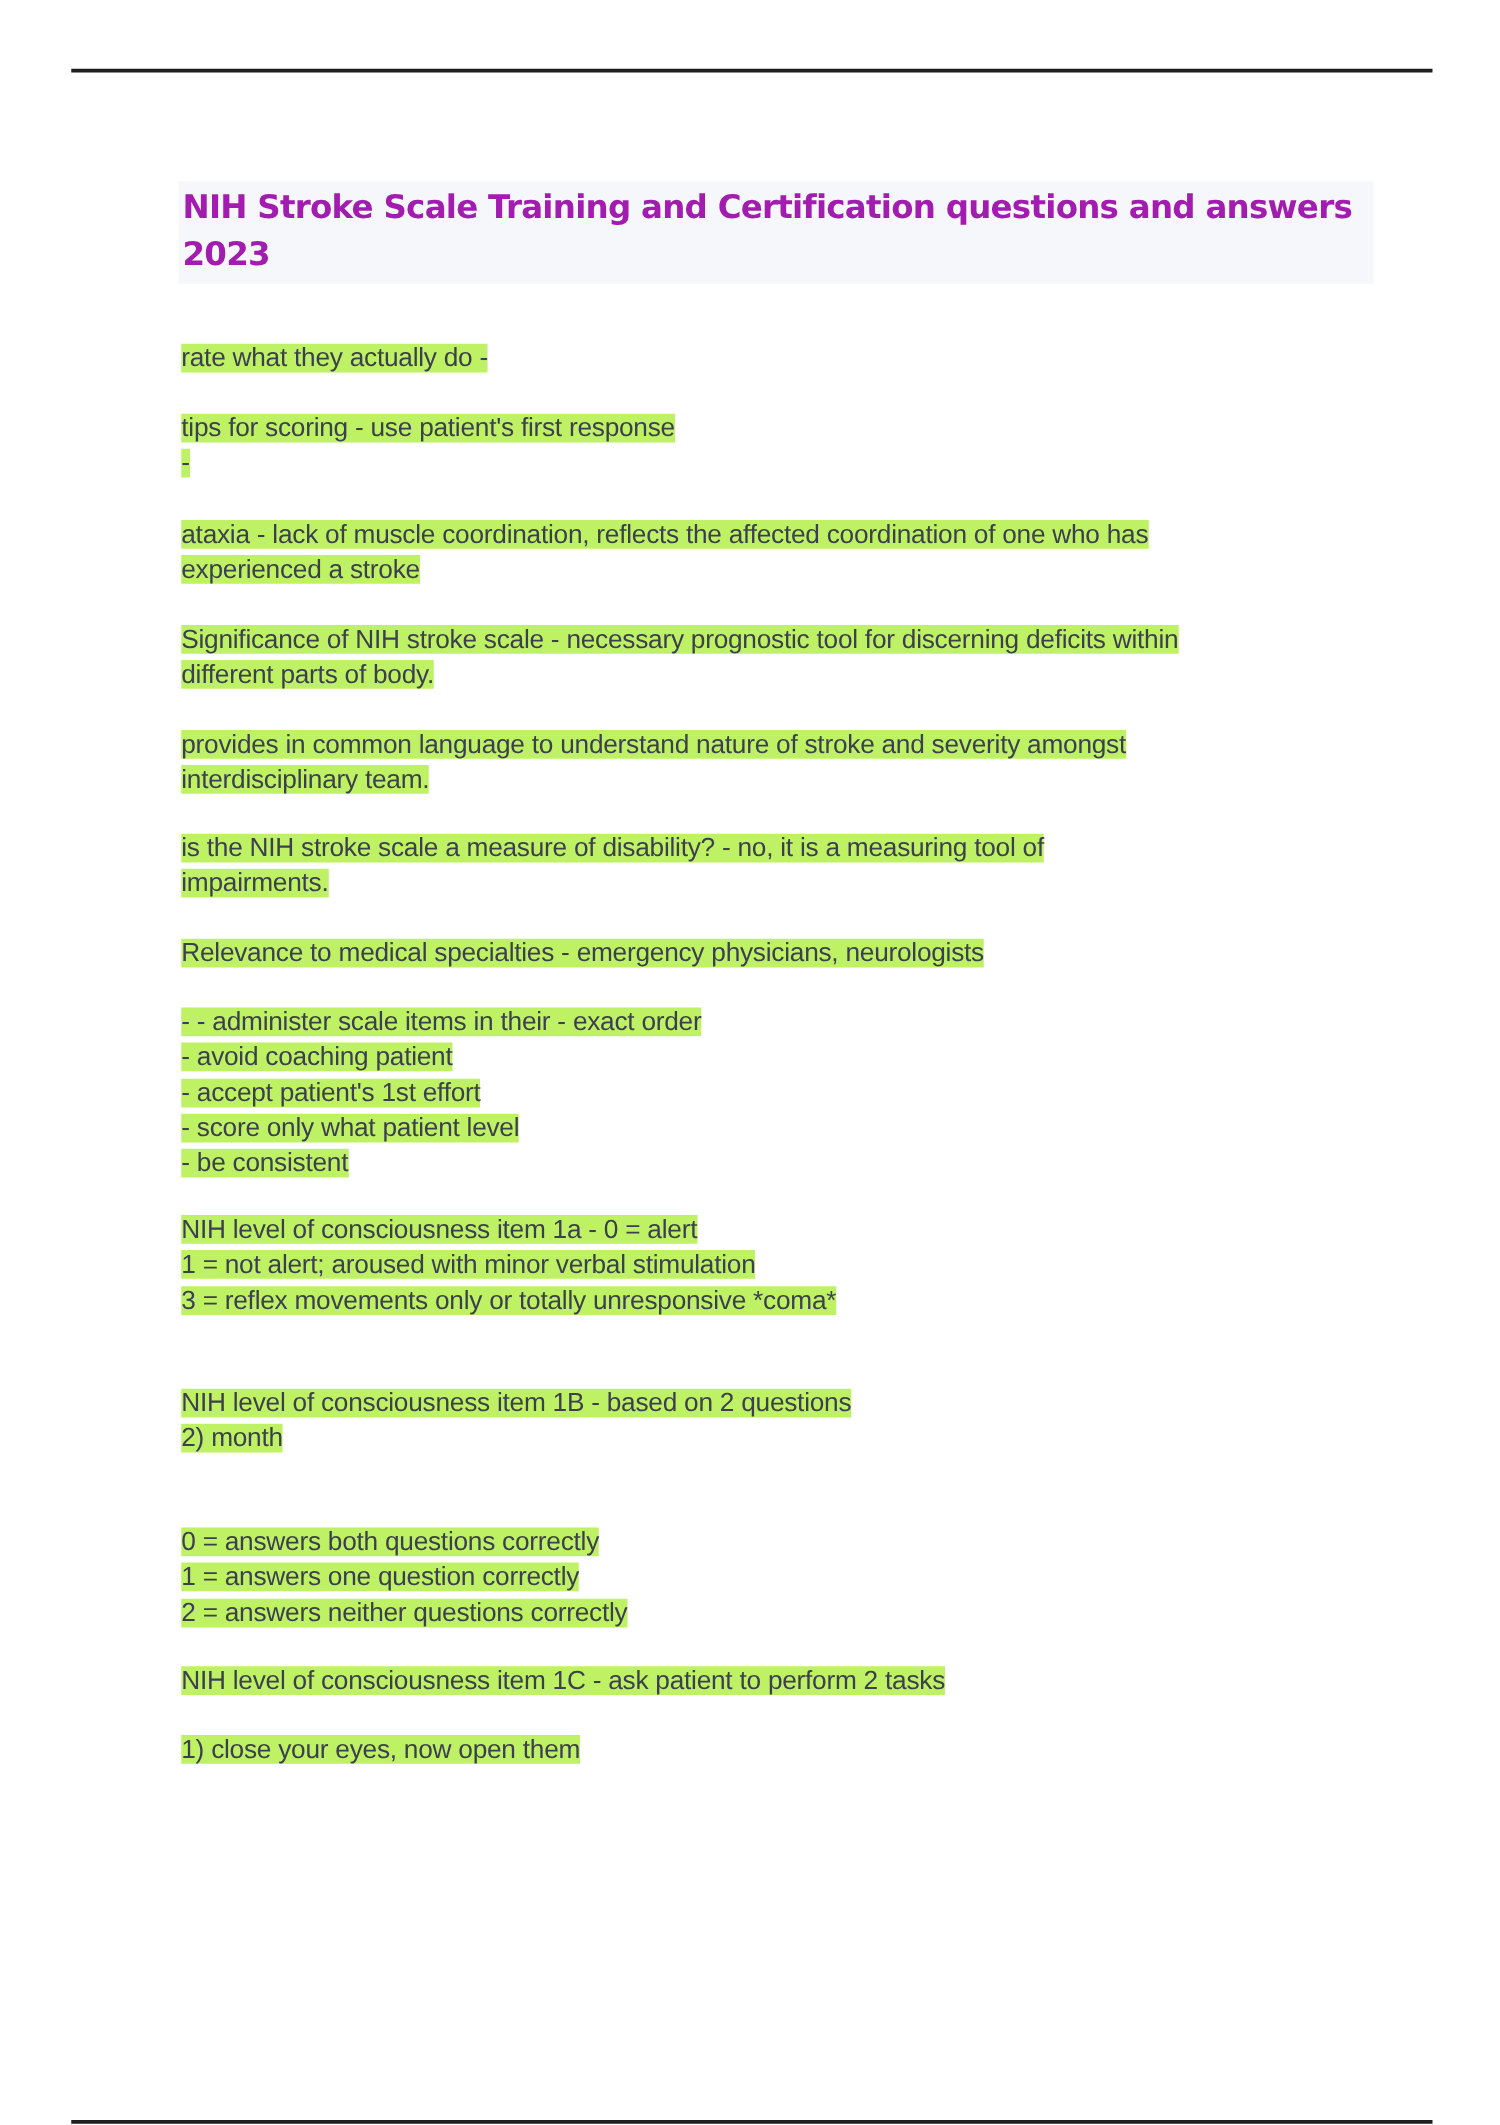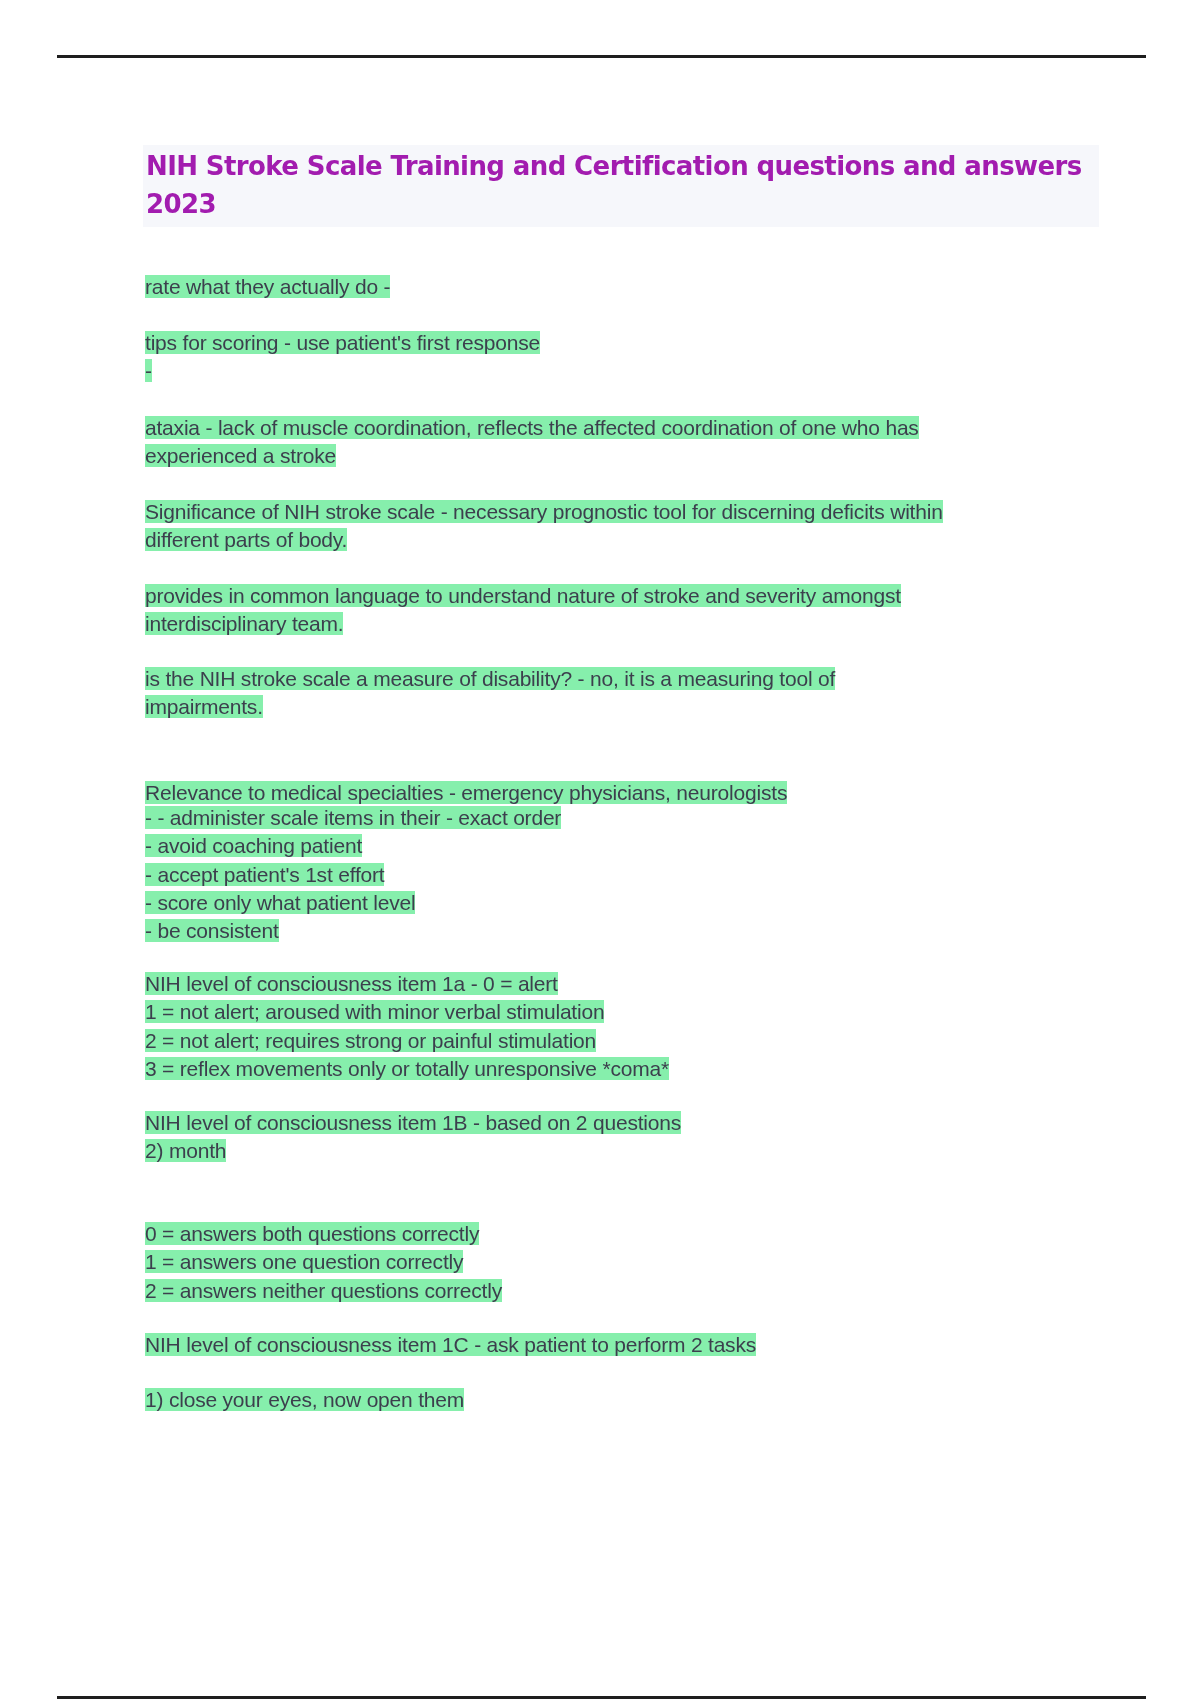--- a/index.html
+++ b/index.html
@@ -5,21 +5,21 @@
     html, body { margin: 0; padding: 0; background: #ffffff; }
     body { width: 1200px; height: 1700px; position: relative; overflow: hidden; font-family: "Liberation Sans", sans-serif; }
     .rule { position: absolute; left: 57px; width: 1089px; height: 3px; background: #1e1e1e; }
     .rule.top { top: 55px; }
     .rule.bottom { top: 1696px; }
     .title-box { position: absolute; left: 143px; top: 145px; width: 950px; background: #f6f7fb; padding: 2px 3px 4px 3px; }
     .title { font-family: "DejaVu Sans", sans-serif; font-weight: bold; font-size: 26px; line-height: 38px; color: #a21caf; letter-spacing: -0.6px; margin: 0; }
     .body-text { position: absolute; left: 145px; top: 0; width: 960px; font-size: 21px; line-height: 28.3px; color: #3c3f4d; letter-spacing: -0.2px; }
     .para { position: absolute; left: 0; }
     .line { display: block; white-space: nowrap; }
-    .line span { background: #86efac; }
+    .line span { background: #bef264; }
   </style>
 </head>
 <body>
 
 <div class="rule top"></div>
 
 <div class="title-box">
   <h1 class="title">
     <span class="line">NIH Stroke Scale Training and Certification questions and answers</span>
     <span class="line">2023</span>
@@ -43,34 +43,33 @@
       <span class="line"><span>different parts of body.</span></span>
     </div>
     <div class="para" style="top: 582px;">
       <span class="line"><span>provides in common language to understand nature of stroke and severity amongst</span></span>
       <span class="line"><span>interdisciplinary team.</span></span>
     </div>
     <div class="para" style="top: 665px;">
       <span class="line"><span>is the NIH stroke scale a measure of disability? - no, it is a measuring tool of</span></span>
       <span class="line"><span>impairments.</span></span>
     </div>
-    <div class="para" style="top: 779px;">
+    <div class="para" style="top: 749px;">
       <span class="line"><span>Relevance to medical specialties - emergency physicians, neurologists</span></span>
     </div>
     <div class="para" style="top: 804px;">
       <span class="line"><span> - - administer scale items in their - exact order</span></span>
       <span class="line"><span>- avoid coaching patient</span></span>
       <span class="line"><span>- accept patient's 1st effort</span></span>
       <span class="line"><span>- score only what patient level</span></span>
       <span class="line"><span>- be consistent</span></span>
     </div>
     <div class="para" style="top: 970px;">
       <span class="line"><span>NIH level of consciousness item 1a - 0 = alert</span></span>
       <span class="line"><span>1 = not alert; aroused with minor verbal stimulation</span></span>
-      <span class="line"><span>2 = not alert; requires strong or painful stimulation</span></span>
       <span class="line"><span>3 = reflex movements only or totally unresponsive *coma*</span></span>
     </div>
     <div class="para" style="top: 1109px;">
       <span class="line"><span>NIH level of consciousness item 1B - based on 2 questions</span></span>
       <span class="line"><span>2) month</span></span>
     </div>
     <div class="para" style="top: 1220px;">
       <span class="line"><span>0 = answers both questions correctly</span></span>
       <span class="line"><span>1 = answers one question correctly</span></span>
       <span class="line"><span>2 = answers neither questions correctly</span></span>

